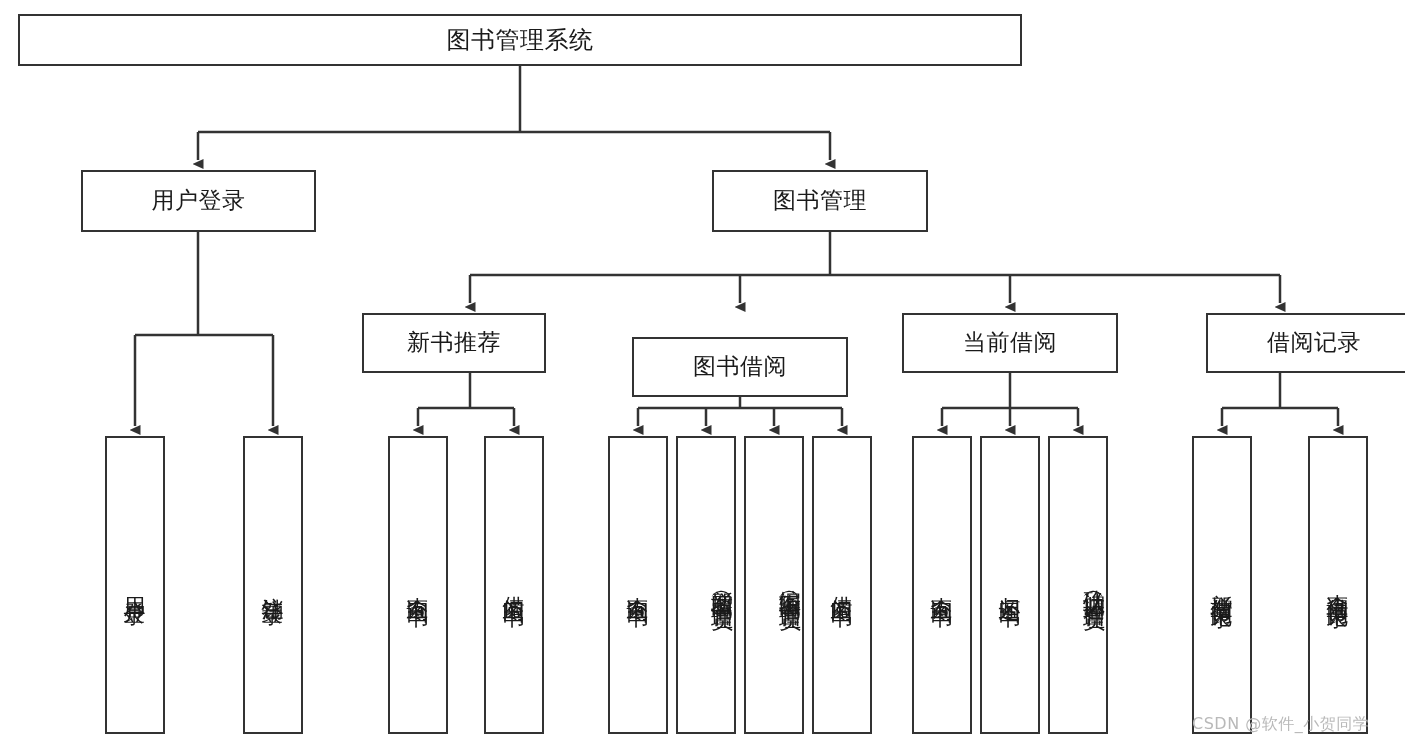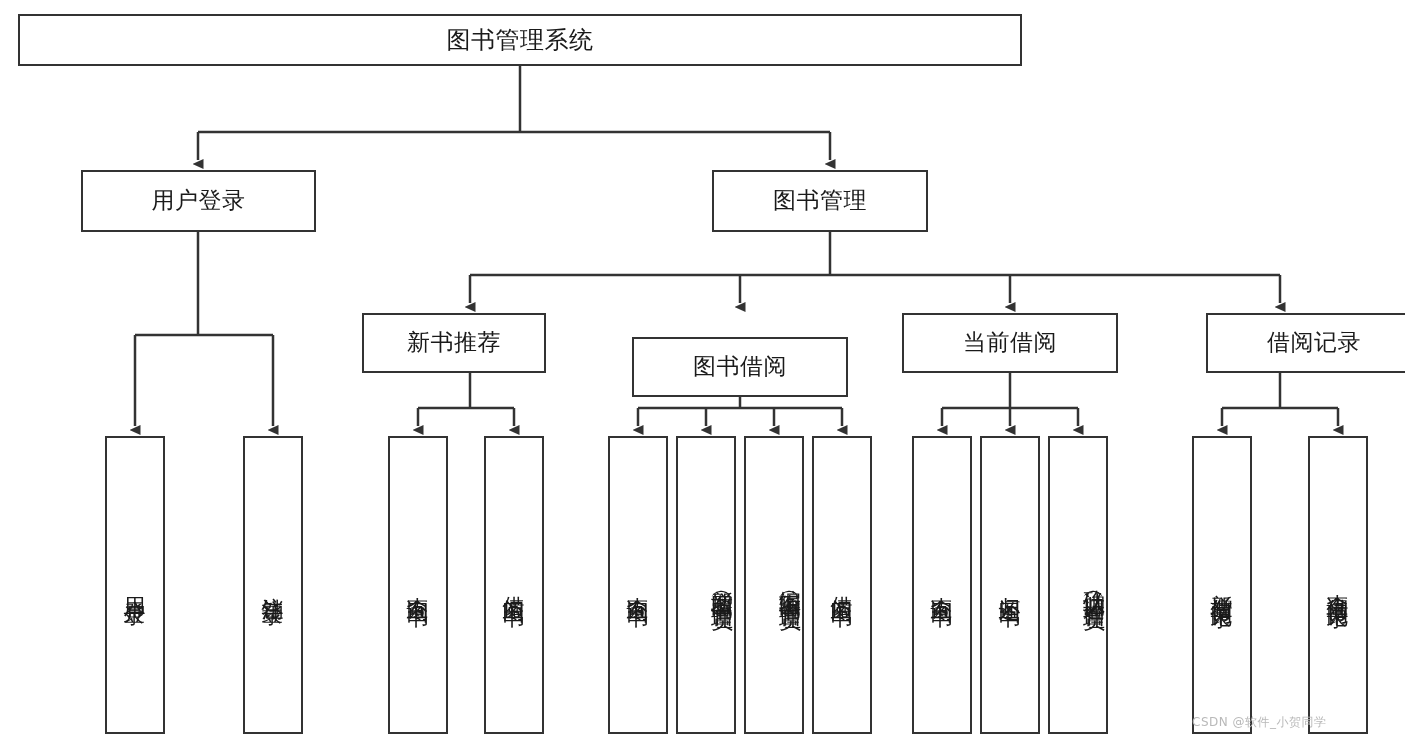--- a/index.html
+++ b/index.html
@@ -54,21 +54,21 @@
     padding-bottom: 8px;
     align-items: flex-start;
     justify-content: center;
   }
   .node-v.center-v {
     align-items: center;
   }
   .watermark {
     position: absolute;
     color: #b9b9b9;
-    font-size: 12px;
+    font-size: 16px;
     white-space: nowrap;
     letter-spacing: 0.5px;
   }
 </style>
 </head>
 <body>
 
 <div id="canvas">
 
   <svg id="edges" viewBox="0 0 1405 747">

